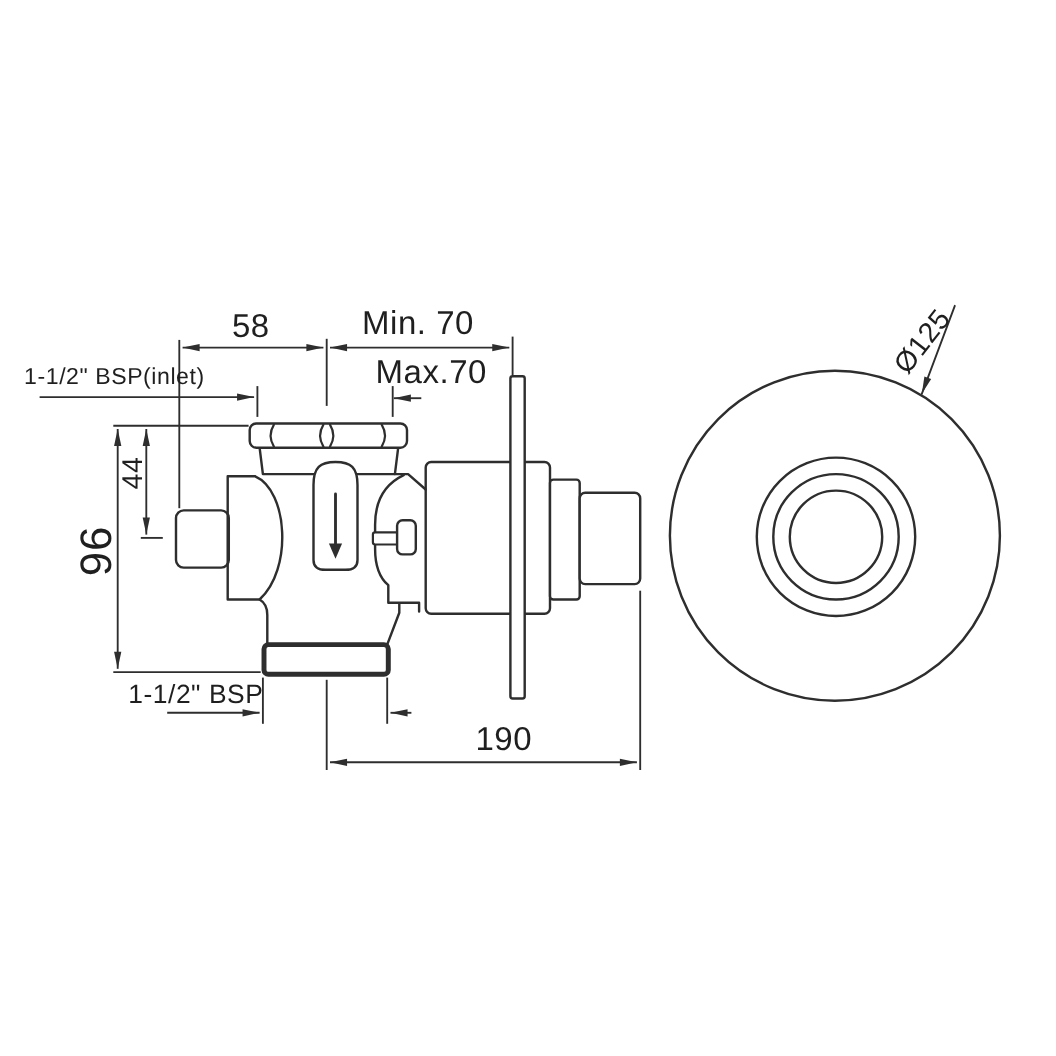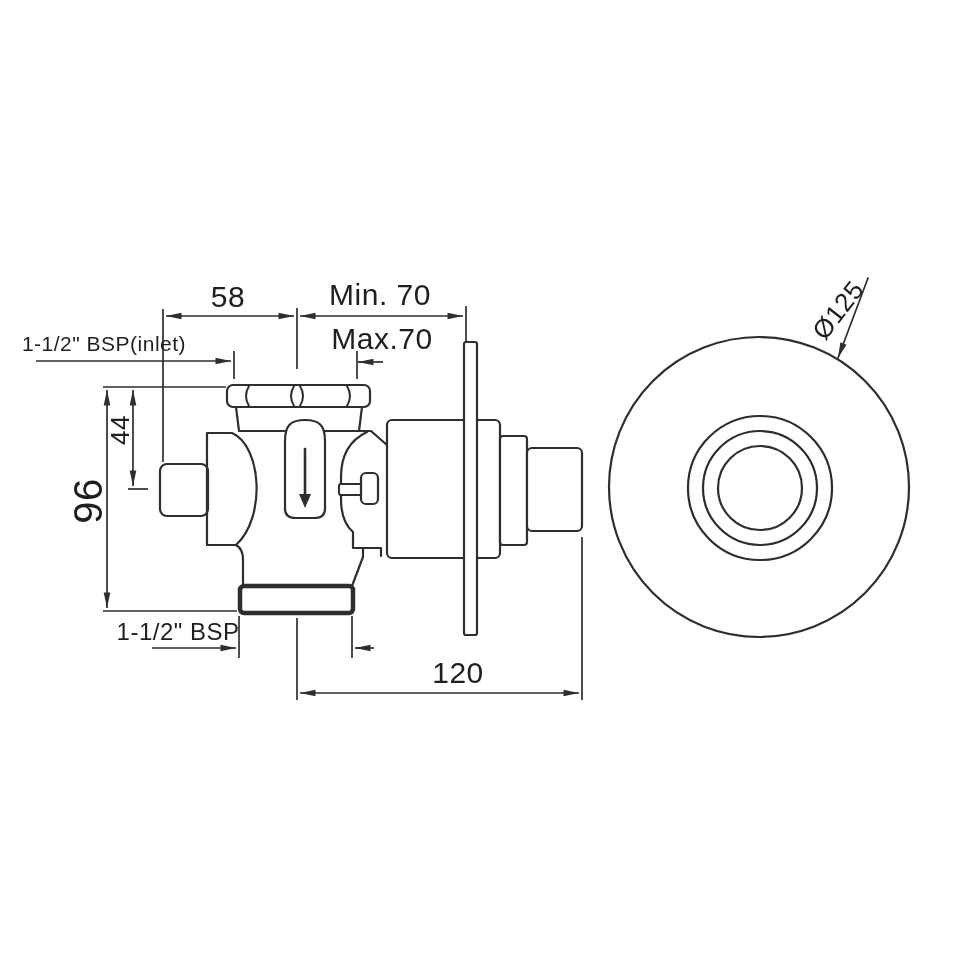--- a/index.html
+++ b/index.html
@@ -103,21 +103,21 @@
     <circle cx="759" cy="487" r="150"></circle>
     <circle cx="760" cy="488" r="72"></circle>
     <circle cx="760" cy="488" r="57"></circle>
     <circle cx="760" cy="488" r="42"></circle>
     <line x1="868" y1="278" x2="838" y2="358" stroke-width="1.7" marker-end="url(#arr)"></line>
   </g>
 </svg>
 
   <div class="lbl fs30" style="left:228px;top:297px;text-align:center;">58</div>
   <div class="lbl fs30" style="left:380px;top:295px;">Min. 70</div>
-  <div class="lbl fs30" style="left:382px;top:339px;">Max.70</div>
+  <div class="lbl fs30" style="left:392px;top:339px;">Max.70</div>
   <div class="lbl fs21" style="left:104px;top:343px;">1-1/2" BSP(inlet)</div>
   <div class="lbl fs26 rot90" style="left:120px;top:430px;">44</div>
   <div class="lbl fs40 rot90" style="left:88px;top:501px;">96</div>
   <div class="lbl fs24" style="left:178px;top:632px;">1-1/2" BSP</div>
-  <div class="lbl fs30" style="left:458px;top:673px;">120</div>
+  <div class="lbl fs30" style="left:458px;top:673px;">190</div>
   <div class="lbl fs26 rotdia" style="left:838px;top:310px;">Ø125</div>
 
 </div>
 
 </body></html>

